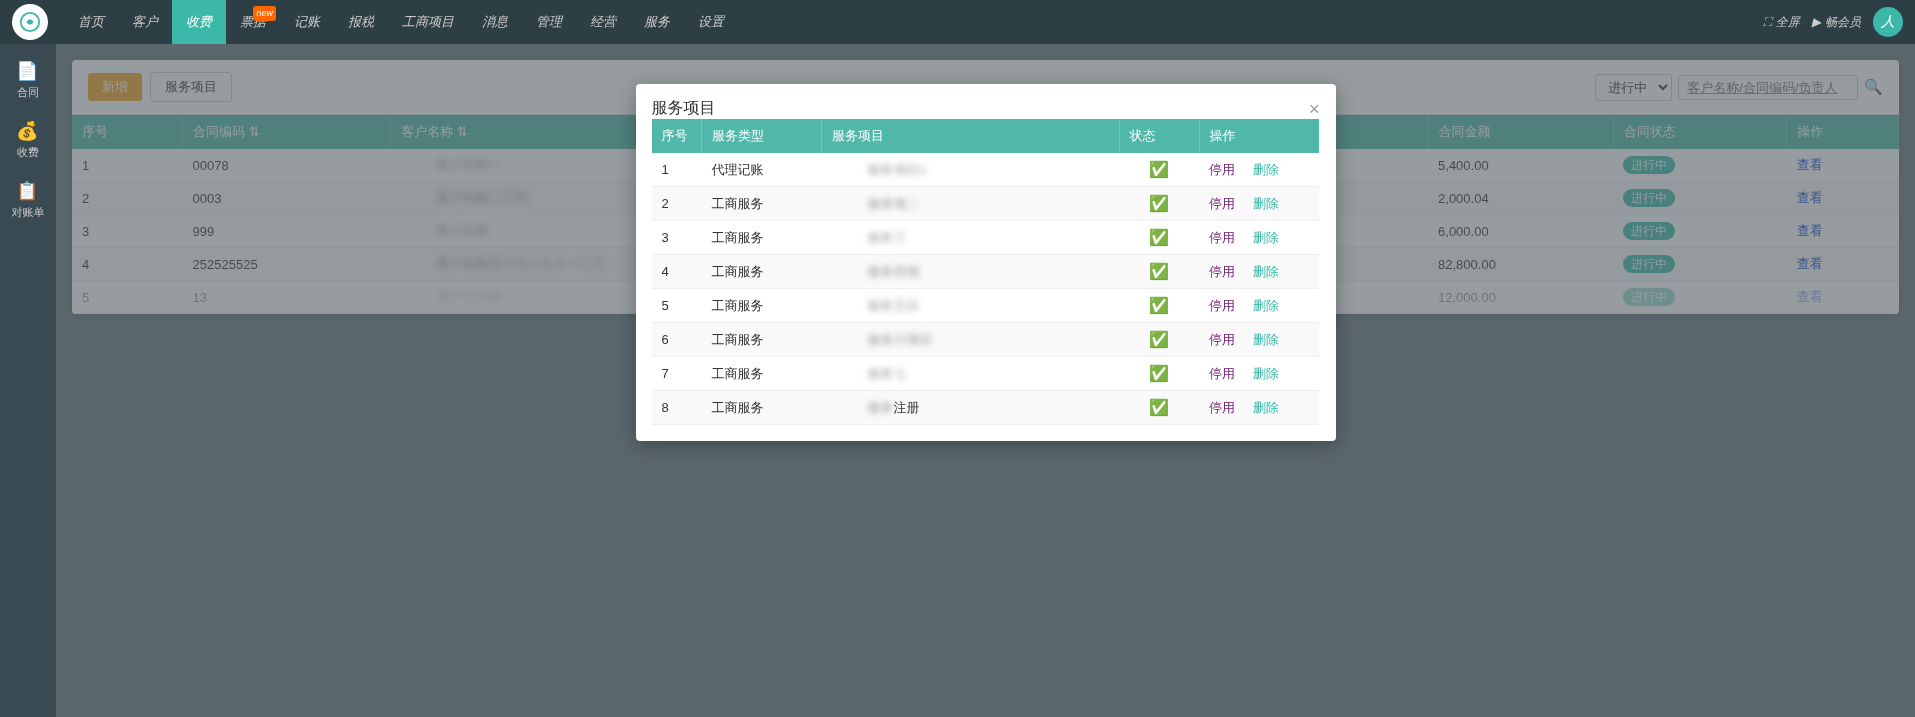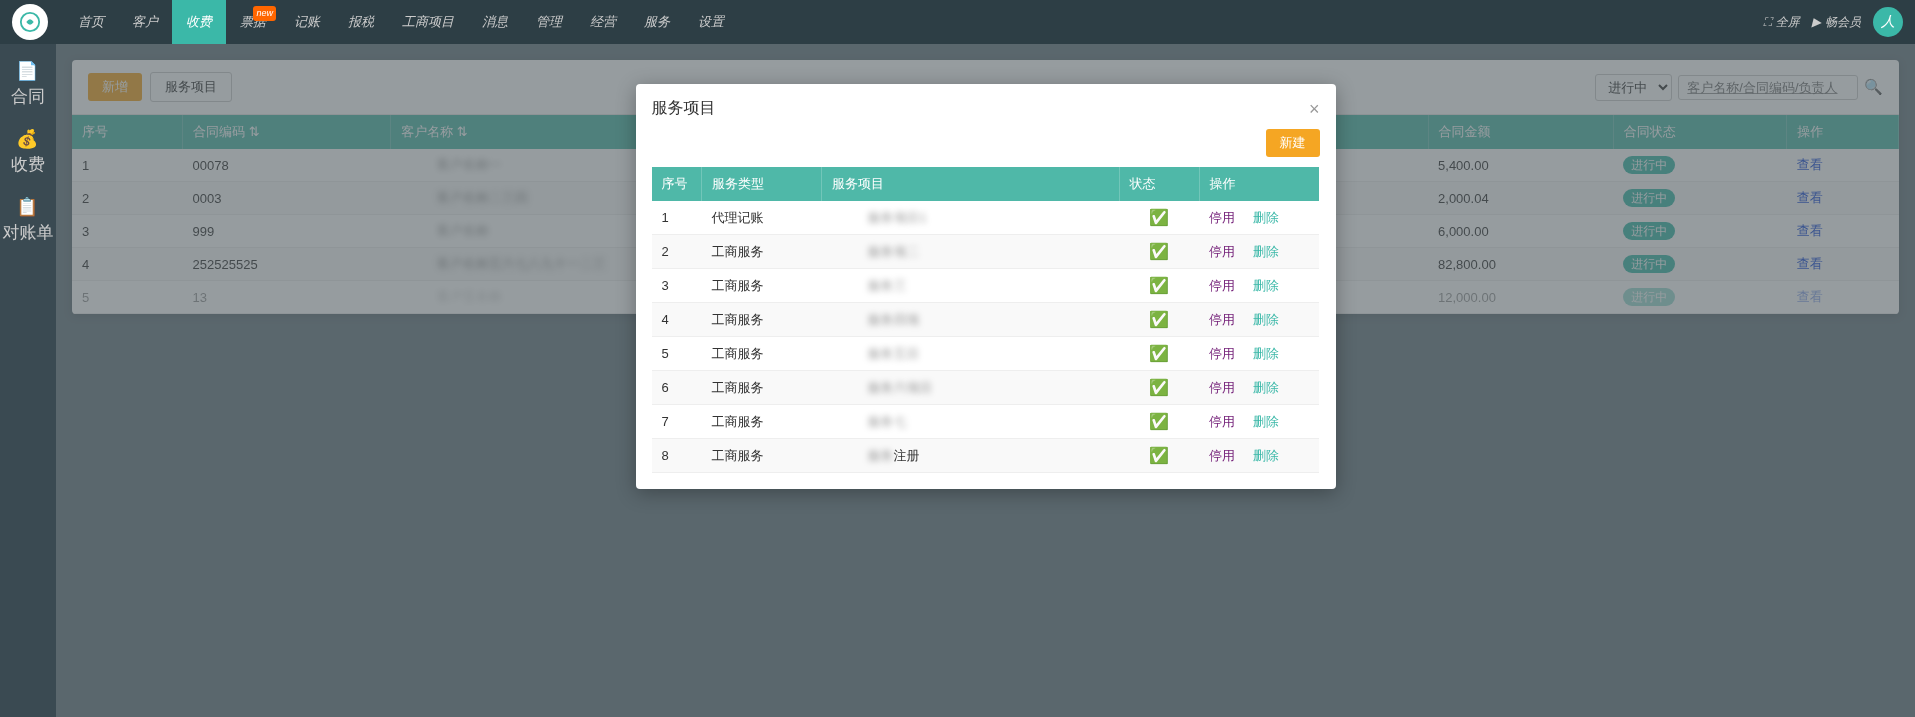--- a/index.html
+++ b/index.html
@@ -45,21 +45,21 @@
     
     .sidebar {
       width: 56px; background: #3a4a52; display: flex; flex-direction: column;
       align-items: center; padding-top: 8px; gap: 4px; flex-shrink: 0;
     }
     .sidebar-item {
       width: 100%; display: flex; flex-direction: column; align-items: center;
       padding: 8px 0; cursor: pointer; color: #aac; font-size: 11px; gap: 3px;
     }
     .sidebar-item .s-icon { font-size: 18px; color: #aac; }
-    .sidebar-item .s-label { font-size: 17px; color: #ccc; }
+    .sidebar-item .s-label { font-size: 11px; color: #ccc; }
 
     
     .content-area {
       flex: 1; background: #6a7a82; padding: 16px; overflow: auto; position: relative;
     }
 
     
     .white-card {
       background: #fff; border-radius: 4px; overflow: hidden;
       box-shadow: 0 2px 8px rgba(0,0,0,0.15);
@@ -295,23 +295,20 @@
         </tbody>
       </table>
     </div>
 
     <div class="overlay">
       <div class="modal">
         <div class="modal-header">
           <span class="modal-title">服务项目</span>
           <button class="modal-close">×</button>
         </div>
-        <div class="modal-toolbar">
-          <button class="btn-new-orange">新建</button>
-        </div>
         <div class="modal-body">
           <table class="modal-table">
             <thead>
               <tr>
                 <th style="width:50px">序号</th>
                 <th style="width:120px">服务类型</th>
                 <th>服务项目</th>
                 <th style="width:80px">状态</th>
                 <th style="width:120px">操作</th>
               </tr>

